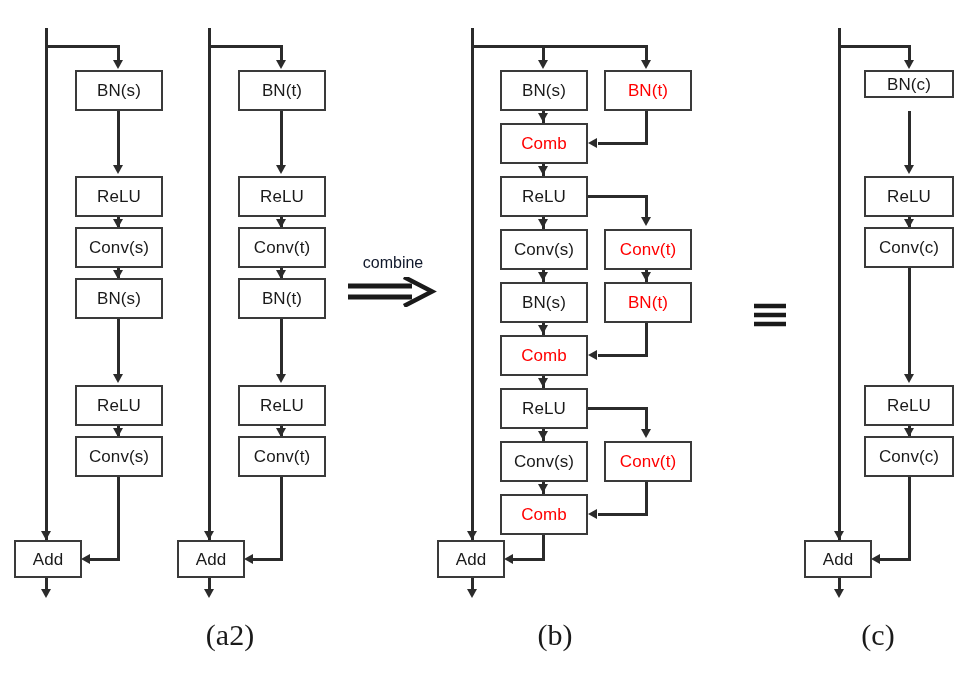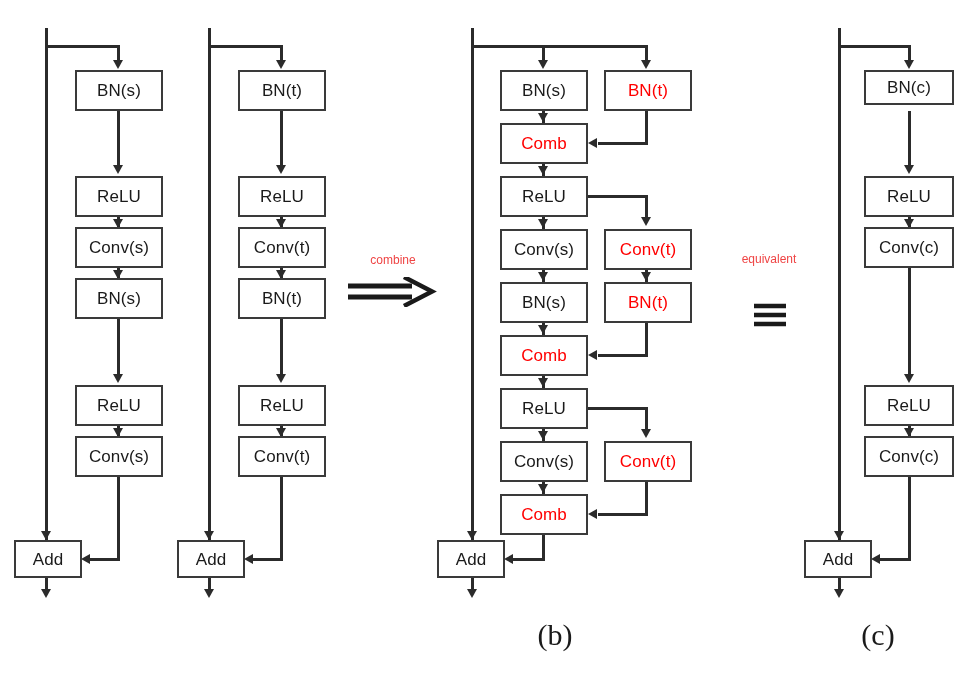--- a/index.html
+++ b/index.html
@@ -66,22 +66,22 @@
     font-size: 30px;
     color: #1a1a1a;
     text-align: center;
     white-space: nowrap;
     z-index: 4;
   }
   
   .anno {
     position: absolute;
     text-align: center;
-    font-size: 12px;
-    color: #ef4444;
+    font-size: 16px;
+    color: #0f172a;
     line-height: 1.25;
     white-space: nowrap;
     z-index: 4;
   }
   .dblarrow {
     position: absolute;
     z-index: 4;
   }
   .equiv {
     position: absolute;
@@ -175,20 +175,21 @@
 
   <div class="vline" style="left:280px; top:477px; height:83px;"></div>
   <div class="hline" style="left:253px; top:558px; width:30px;"></div>
   <div class="arrow-left" style="left:244px; top:554px;"></div>
 
   <div class="node" style="left:177px; top:540px; width:68px; height:38px;">Add</div>
 
   <div class="vline" style="left:208px; top:578px; height:14px;"></div>
   <div class="arrow-down" style="left:204px; top:589px;"></div>
 
+  <div class="caption" style="left:170px; top:618px; width:120px;">(a2)</div>
 
   <div class="anno" style="left:333px; top:253px; width:120px;">combine</div>
   <svg class="dblarrow" style="left:346px; top:277px;" width="92" height="30" viewBox="0 0 92 30">
     <path d="M2 9 H66 M2 20 H66" stroke="#1a1a1a" stroke-width="5" fill="none"></path>
     <path d="M58 0 L86 14.5 L58 29" stroke="#1a1a1a" stroke-width="4.5" fill="none" stroke-linejoin="miter" stroke-linecap="butt"></path>
   </svg>
 
   <div class="vline" style="left:471px; top:28px; height:512px;"></div>
 
   <div class="hline" style="left:471px; top:45px; width:177px;"></div>
@@ -268,33 +269,32 @@
   <div class="arrow-left" style="left:504px; top:554px;"></div>
 
   <div class="node" style="left:437px; top:540px; width:68px; height:38px;">Add</div>
 
   <div class="vline" style="left:471px; top:578px; height:14px;"></div>
   <div class="arrow-down" style="left:467px; top:589px;"></div>
 
   <div class="caption" style="left:515px; top:618px; width:80px;">(b)</div>
 
   <div class="anno" style="left:703px; top:252px; width:132px;">
-    <div>equivalent</div>
   </div>
   <svg class="equiv" style="left:748px; top:300px;" width="44" height="30" viewBox="0 0 44 30">
     <path d="M6 6 H38 M6 15 H38 M6 24 H38" stroke="#1a1a1a" stroke-width="4.6" fill="none"></path>
   </svg>
 
   <div class="vline" style="left:838px; top:28px; height:512px;"></div>
   <div class="hline" style="left:838px; top:45px; width:73px;"></div>
   <div class="vline" style="left:908px; top:45px; height:18px;"></div>
   <div class="arrow-down" style="left:904px; top:60px;"></div>
   <div class="arrow-down" style="left:834px; top:531px;"></div>
 
-  <div class="node" style="left:864px; top:70px; width:90px; height:35px;">BN(c)</div>
+  <div class="node" style="left:864px; top:70px; width:90px; height:28px;">BN(c)</div>
 
   <div class="vline" style="left:908px; top:111px; height:57px;"></div>
   <div class="arrow-down" style="left:904px; top:165px;"></div>
 
   <div class="node" style="left:864px; top:176px; width:90px; height:41px;">ReLU</div>
 
   <div class="vline" style="left:908px; top:217px; height:12px;"></div>
   <div class="arrow-down" style="left:904px; top:219px;"></div>
 
   <div class="node" style="left:864px; top:227px; width:90px; height:41px;">Conv(c)</div>

